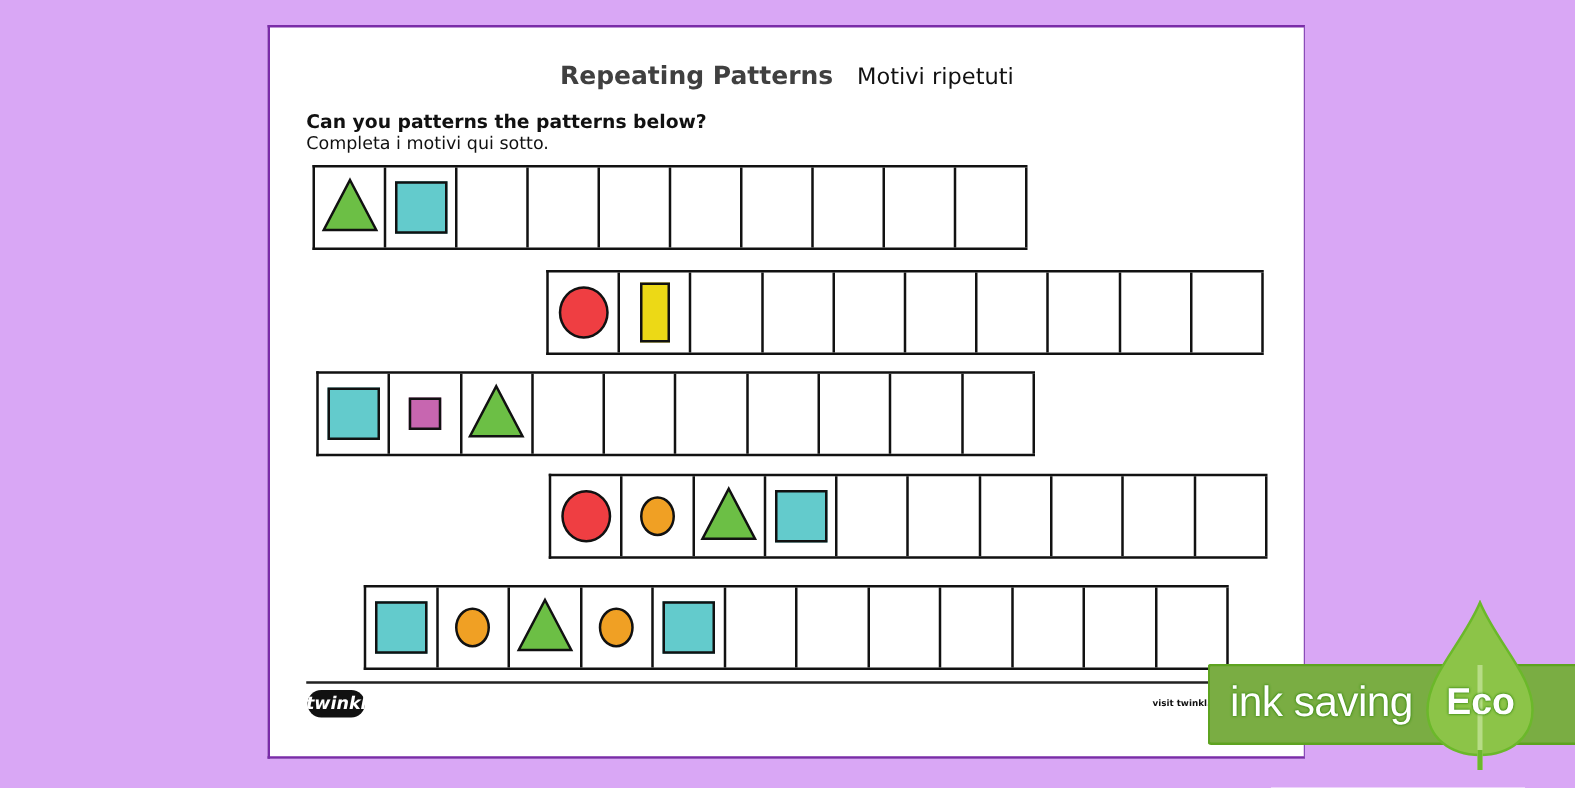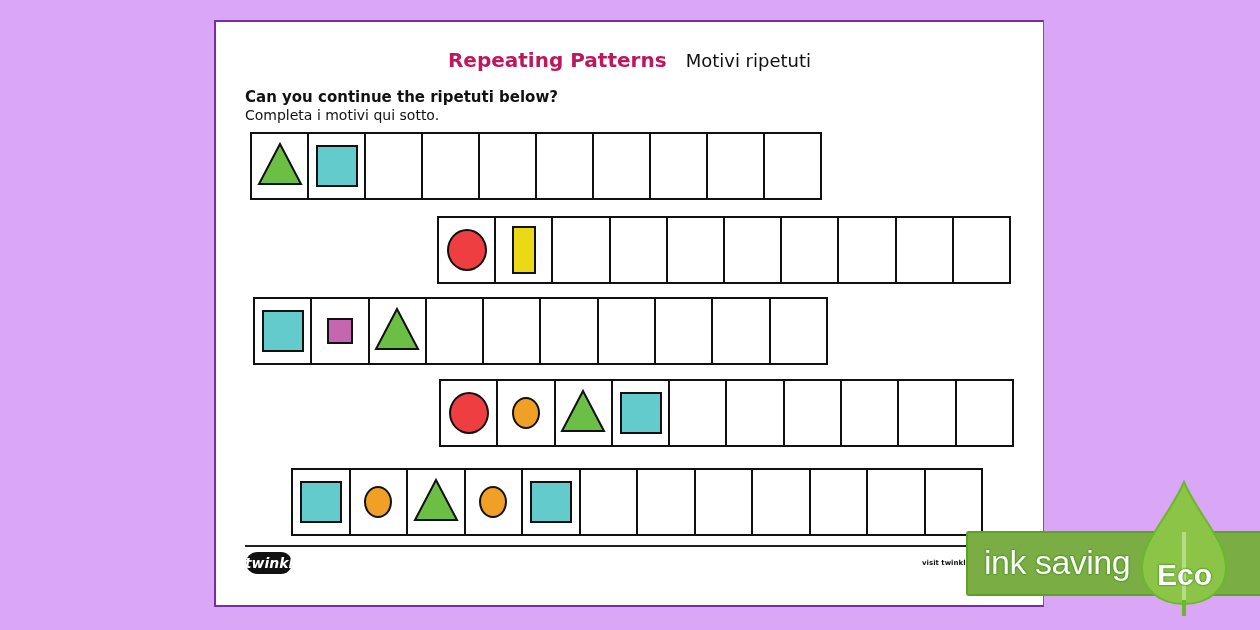--- a/index.html
+++ b/index.html
@@ -9,21 +9,21 @@
     font-family: "DejaVu Sans", sans-serif;
   }
   .page {
     position: absolute; left: 214px; top: 20px; width: 830px; height: 587px;
     background: #ffffff;
     border-left: 2px solid #7a2ca8; border-top: 2px solid #7a2ca8;
     border-right: 1px solid #8a4cb8; border-bottom: 2px solid #7a2ca8;
     box-sizing: border-box;
   }
   .title-row { position: absolute; top: 26px; left: 0; width: 100%; text-align: center; }
-  .title-en { font-weight: bold; font-size: 20px; color: #be185d; margin-right: 14px; }
+  .title-en { font-weight: bold; font-size: 20px; color: #404040; margin-right: 14px; }
   .title-it { font-size: 18px; color: #111; }
   .instr { position: absolute; left: 29px; top: 66px; color: #111; }
   .instr .en { font-weight: bold; font-size: 15px; }
   .instr .it { font-weight: normal; font-size: 14px; margin-top: 1px; }
   .row {
     position: absolute; display: flex; height: 68px;
     border: 2px solid #111; border-right: none; box-sizing: border-box;
   }
   .cell {
     height: 100%; border-right: 2px solid #111; box-sizing: border-box;
@@ -42,35 +42,35 @@
     background: #7aad43; border: 2px solid #5ea320; border-right: none; box-sizing: border-box;
     border-radius: 3px 0 0 3px;
   }
   .eco-text {
     position: absolute; left: 16px; top: 10px; font-family: "Liberation Sans", sans-serif;
     font-size: 34px; color: #fff; letter-spacing: -0.5px;
     text-shadow: 0 0 2px #3a8a10, 0 0 2px #3a8a10;
   }
   .leaf { position: absolute; left: 1140px; top: 480px; width: 90px; height: 140px; }
   .eco-label {
-    position: absolute; left: 1157px; top: 558px; font-family: "Liberation Sans", sans-serif;
+    position: absolute; left: 1157px; top: 545px; font-family: "Liberation Sans", sans-serif;
     font-weight: bold; font-size: 30px; color: #fff;
     text-shadow: 0 0 2px #3a8a10, 0 0 2px #3a8a10;
   }
 </style>
 </head>
 <body>
 
 <div class="page">
   <div class="title-row">
     <span class="title-en">Repeating Patterns</span>
     <span class="title-it">Motivi ripetuti</span>
   </div>
   <div class="instr">
-    <div class="en">Can you continue the ripetuti below?</div>
+    <div class="en">Can you patterns the patterns below?</div>
     <div class="it">Completa i motivi qui sotto.</div>
   </div>
 
   <div id="rows">
       <div class="row" style="left: 34px; top: 110px;">
         <div class="cell" style="width: 57px;">
           <div class="shape" style="border: none;"><svg width="46" height="46" viewBox="0 0 46 46">
               <polygon points="23,3 44,43 2,43" fill="#6cbf45" stroke="#111" stroke-width="2"></polygon>
             </svg></div>
         </div>

